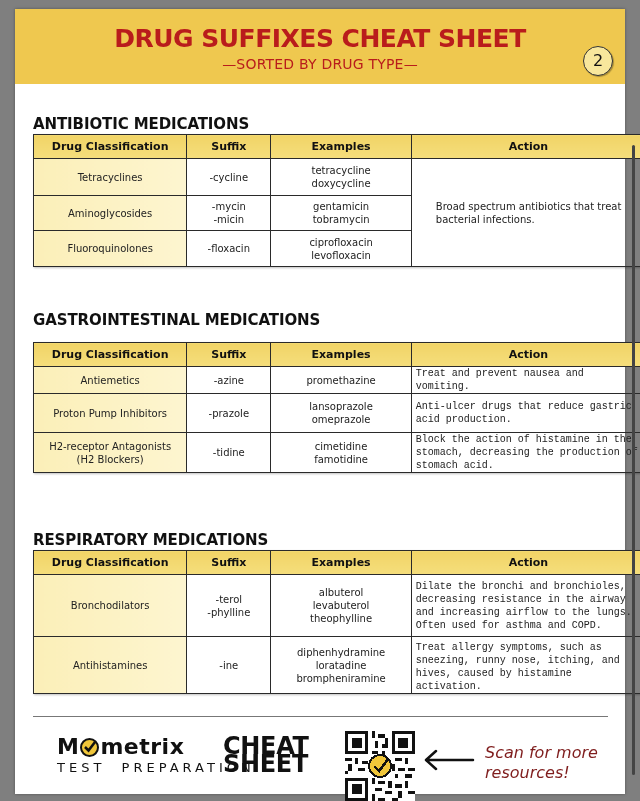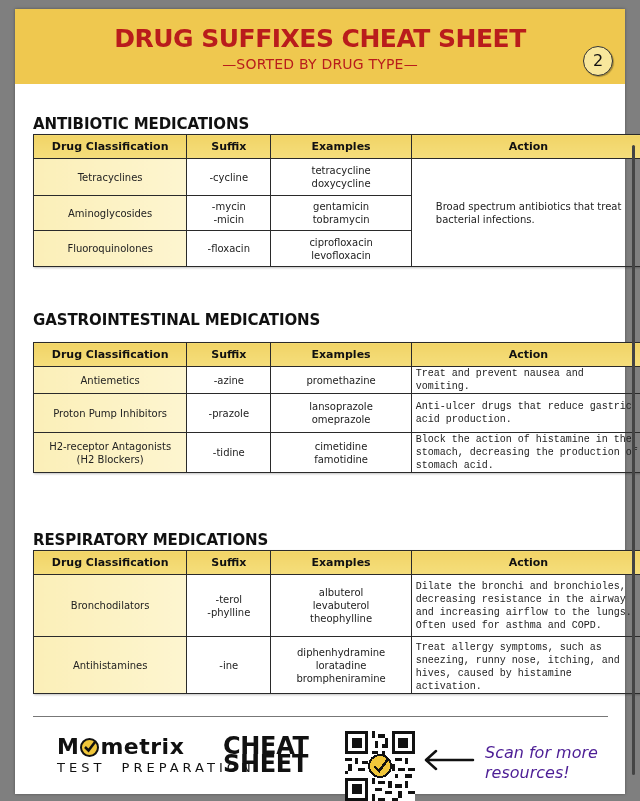--- a/index.html
+++ b/index.html
@@ -22,21 +22,21 @@
   .sep { position: absolute; left: 18px; top: 707px; width: 575px; height: 1px; background: #777; }
   .footer { position: absolute; left: 0; top: 708px; width: 610px; height: 77px; }
   .logo { position: absolute; left: 42px; top: 18px; }
   .logo-word { font-family: "DejaVu Sans", sans-serif; font-weight: bold; font-size: 22px; color: #111; letter-spacing: 0.5px; display: flex; align-items: center; line-height: 24px; }
   .logo-o { display: inline-block; width: 19px; height: 19px; border-radius: 50%; background: #f0c63a; border: 2.5px solid #111; margin: 0 1px; position: relative; }
   .logo-o svg { position: absolute; left: 1px; top: 0px; }
   .logo-tag { font-family: "DejaVu Sans", sans-serif; font-size: 13px; letter-spacing: 4px; color: #111; margin-top: 1px; white-space: pre; }
   .cheat { position: absolute; left: 208px; top: 20px; font-family: "DejaVu Sans", sans-serif; font-weight: bold; font-size: 24px; line-height: 18px; color: #111; letter-spacing: -0.3px; }
   .qr { position: absolute; left: 330px; top: 14px; width: 70px; height: 70px; }
   .arrow { position: absolute; left: 408px; top: 32px; }
-  .scan { position: absolute; left: 470px; top: 26px; font-family: "DejaVu Sans", sans-serif; font-style: italic; font-size: 16px; line-height: 20px; color: #4c1d95; }
+  .scan { position: absolute; left: 470px; top: 26px; font-family: "DejaVu Sans", sans-serif; font-style: italic; font-size: 16px; line-height: 20px; color: #7f1d1d; }
   .scrollbar { position: absolute; left: 632px; top: 145px; width: 3px; height: 630px; background: #444; border-radius: 2px; }
 </style>
 </head>
 <body>
 
 <div class="page">
 
   <div class="header">
     <div class="title">DRUG SUFFIXES CHEAT SHEET</div>
     <div class="subtitle">—SORTED BY DRUG TYPE—</div>

